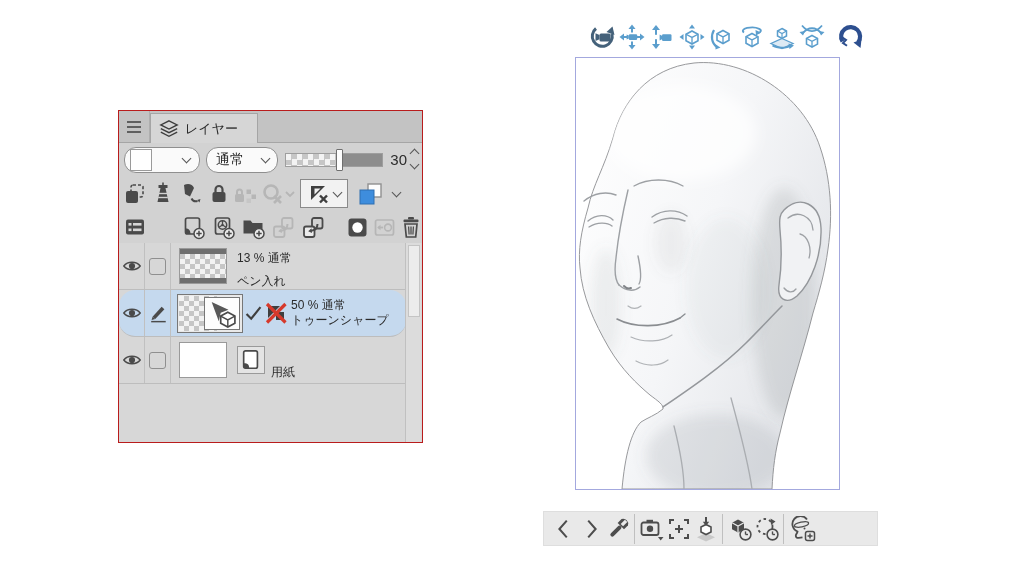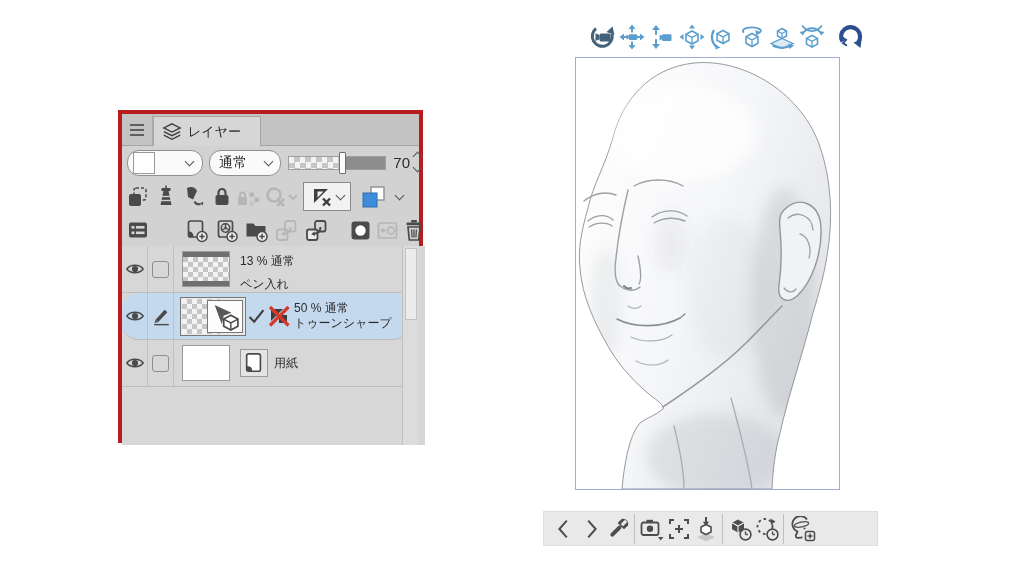--- a/index.html
+++ b/index.html
@@ -1,21 +1,21 @@
 <!DOCTYPE html>
 <html><head>
 <meta charset="utf-8">
 <style>
   html,body{margin:0;padding:0;background:#fff;}
   .stage{position:relative;width:1024px;height:576px;background:#fff;overflow:hidden;
          font-family:"Liberation Sans","DejaVu Sans",sans-serif;color:#2b2b2b;}
   .abs{position:absolute;}
   
   .panel{left:118px;top:110px;width:305px;height:333px;background:#d2d2d2;
-         border:4px solid #b91c1c;box-sizing:border-box;}
+         border:1px solid #b91c1c;box-sizing:border-box;}
   .p-header{position:absolute;left:0;top:0;width:100%;height:32px;background:#c3c3c3;
             border-bottom:1px solid #a5a5a5;box-sizing:border-box;}
   .burger{position:absolute;left:0;top:0;width:30px;height:31px;border-right:1px solid #aeaeae;
           display:flex;align-items:center;justify-content:center;flex-direction:column;gap:3px;}
   .burger i{display:block;width:14px;height:2px;background:#5f5f5f;}
   .tab{position:absolute;left:31px;top:2px;width:108px;height:30px;background:#d6d6d6;
        border:1px solid #a5a5a5;border-bottom:none;box-sizing:border-box;
        display:flex;align-items:center;gap:6px;padding-left:8px;font-size:13px;}
   .row{position:absolute;left:0;width:100%;box-sizing:border-box;}
   .combo{position:absolute;height:26px;background:#fafafa;border:1px solid #8f8f8f;border-radius:12px;
@@ -79,21 +79,21 @@
         <span class="chev" style="margin-left:auto;margin-right:9px;margin-top:-3px;"></span>
       </div>
       <div class="combo" style="left:87px;top:4px;width:72px;">
         <span style="margin-left:9px;font-size:14px;">通常</span>
         <span class="chev" style="margin-left:auto;margin-right:8px;margin-top:-3px;"></span>
       </div>
       <div class="abs" style="left:166px;top:10px;width:98px;height:14px;border:1px solid #9e9e9e;box-sizing:border-box;background:#8d8d8d;">
         <span class="checker abs" style="left:0;top:0;width:54px;height:12px;background-size:11px 11px;"></span>
         <span class="abs" style="left:50px;top:-5px;width:7px;height:22px;background:#fdfdfd;border:1px solid #6f6f6f;border-radius:1px;box-sizing:border-box;"></span>
       </div>
-      <div class="abs" style="left:262px;top:8px;width:26px;text-align:right;font-size:15px;">70</div>
+      <div class="abs" style="left:262px;top:8px;width:26px;text-align:right;font-size:15px;">30</div>
       <div class="abs" style="left:292px;top:7px;display:flex;flex-direction:column;gap:4px;">
         <span class="chev up"></span>
         <span class="chev"></span>
       </div>
     </div>
 
     <div class="row" style="top:66px;height:33px;">
       <span class="i abs" style="left:3px;top:4px;width:26px;height:26px;">
         <svg width="24" height="24" viewBox="0 0 24 24">
             <rect x="8" y="3" width="12" height="12" rx="2" fill="none" stroke="#4a4a4a" stroke-width="1.6" stroke-dasharray="3 2"></rect>
@@ -314,21 +314,21 @@
         <div class="cell c-cb">
             <span class="cbox"></span>
           </div>
         <div class="abs" style="left:60px;top:5px;width:48px;height:36px;border:1px solid #9a9a9a;background:#fff;box-sizing:border-box;"></div>
         <div class="abs i" style="left:118px;top:9px;width:28px;height:28px;background:#e4e4e4;border:1px solid #9a9a9a;box-sizing:border-box;">
           <svg width="22" height="24" viewBox="0 0 24 25">
               <rect x="4" y="2.5" width="15" height="19" rx="2" fill="#fff" stroke="#4a4a4a" stroke-width="1.8"></rect>
               <path d="M4 16 C9 16 10 18 10 21.5 L4 21.5 Z" fill="#4a4a4a"></path>
             </svg>
         </div>
-        <div class="ltxt" style="left:152px;top:16px;">用紙</div>
+        <div class="ltxt" style="left:152px;top:28px;">用紙</div>
       </div>
     </div>
 
     <div class="scroll">
         <i></i>
       </div>
   </div>
 
   <div class="abs ttb">
     <span class="i">

